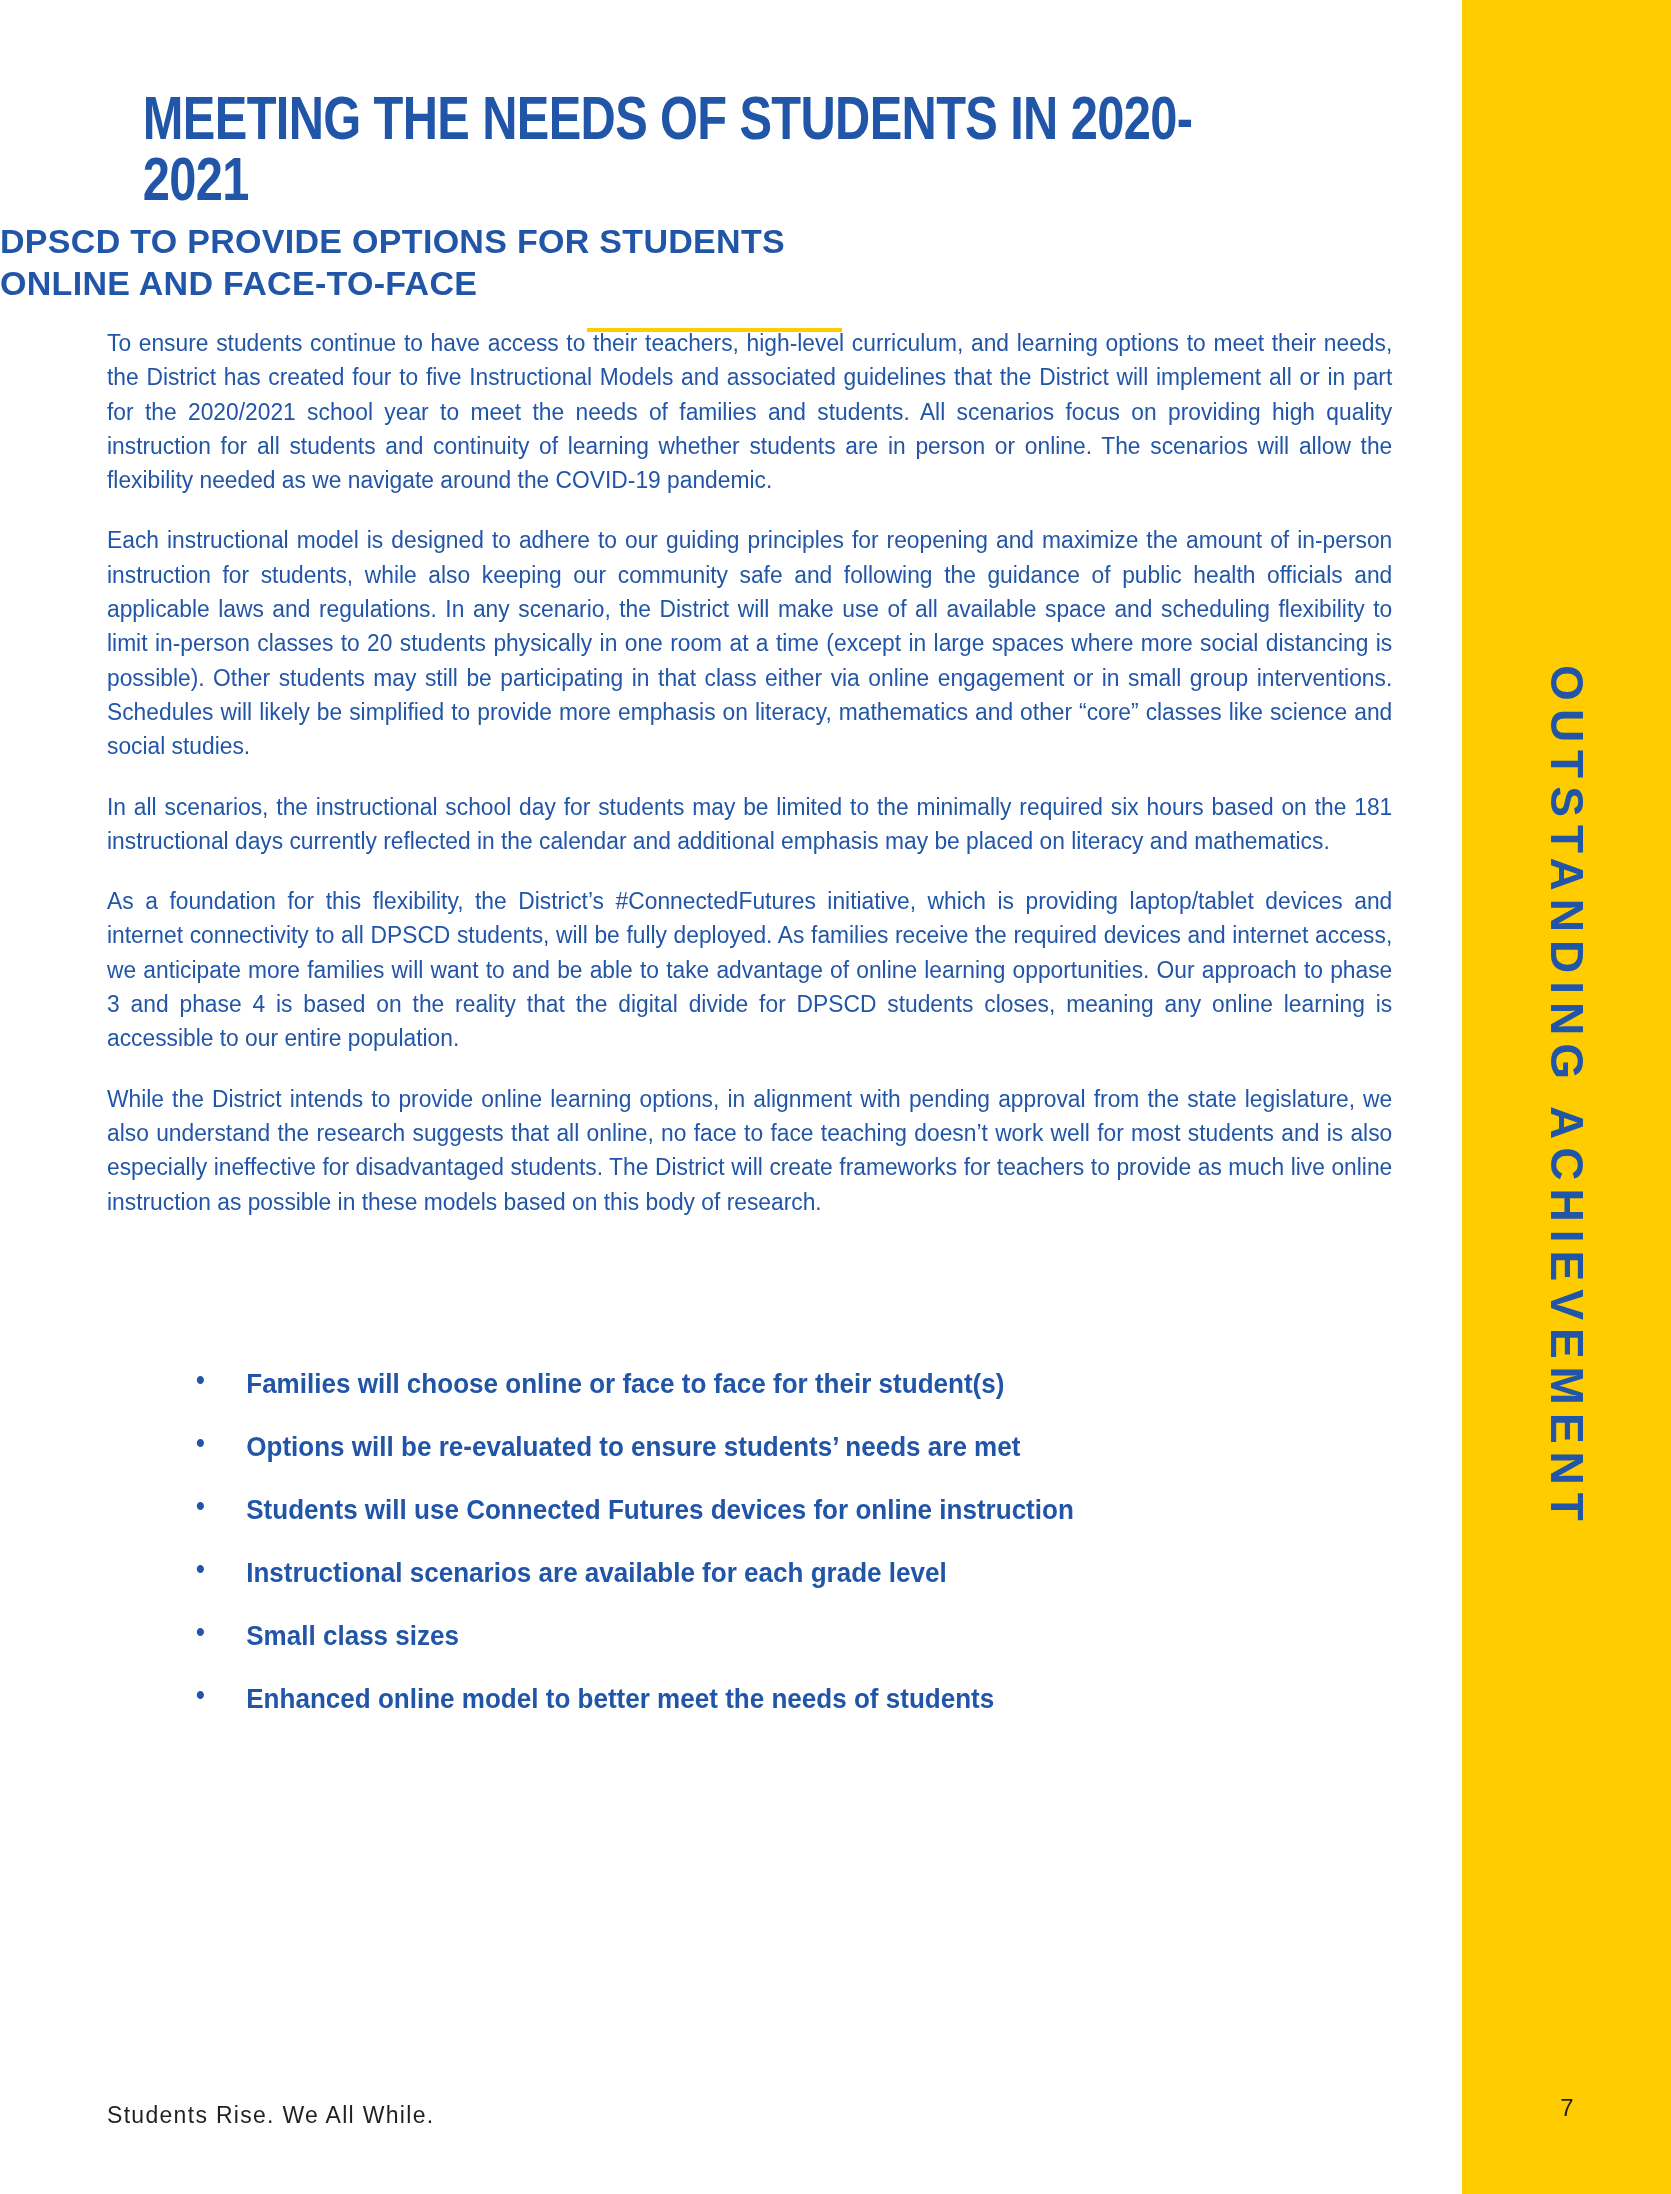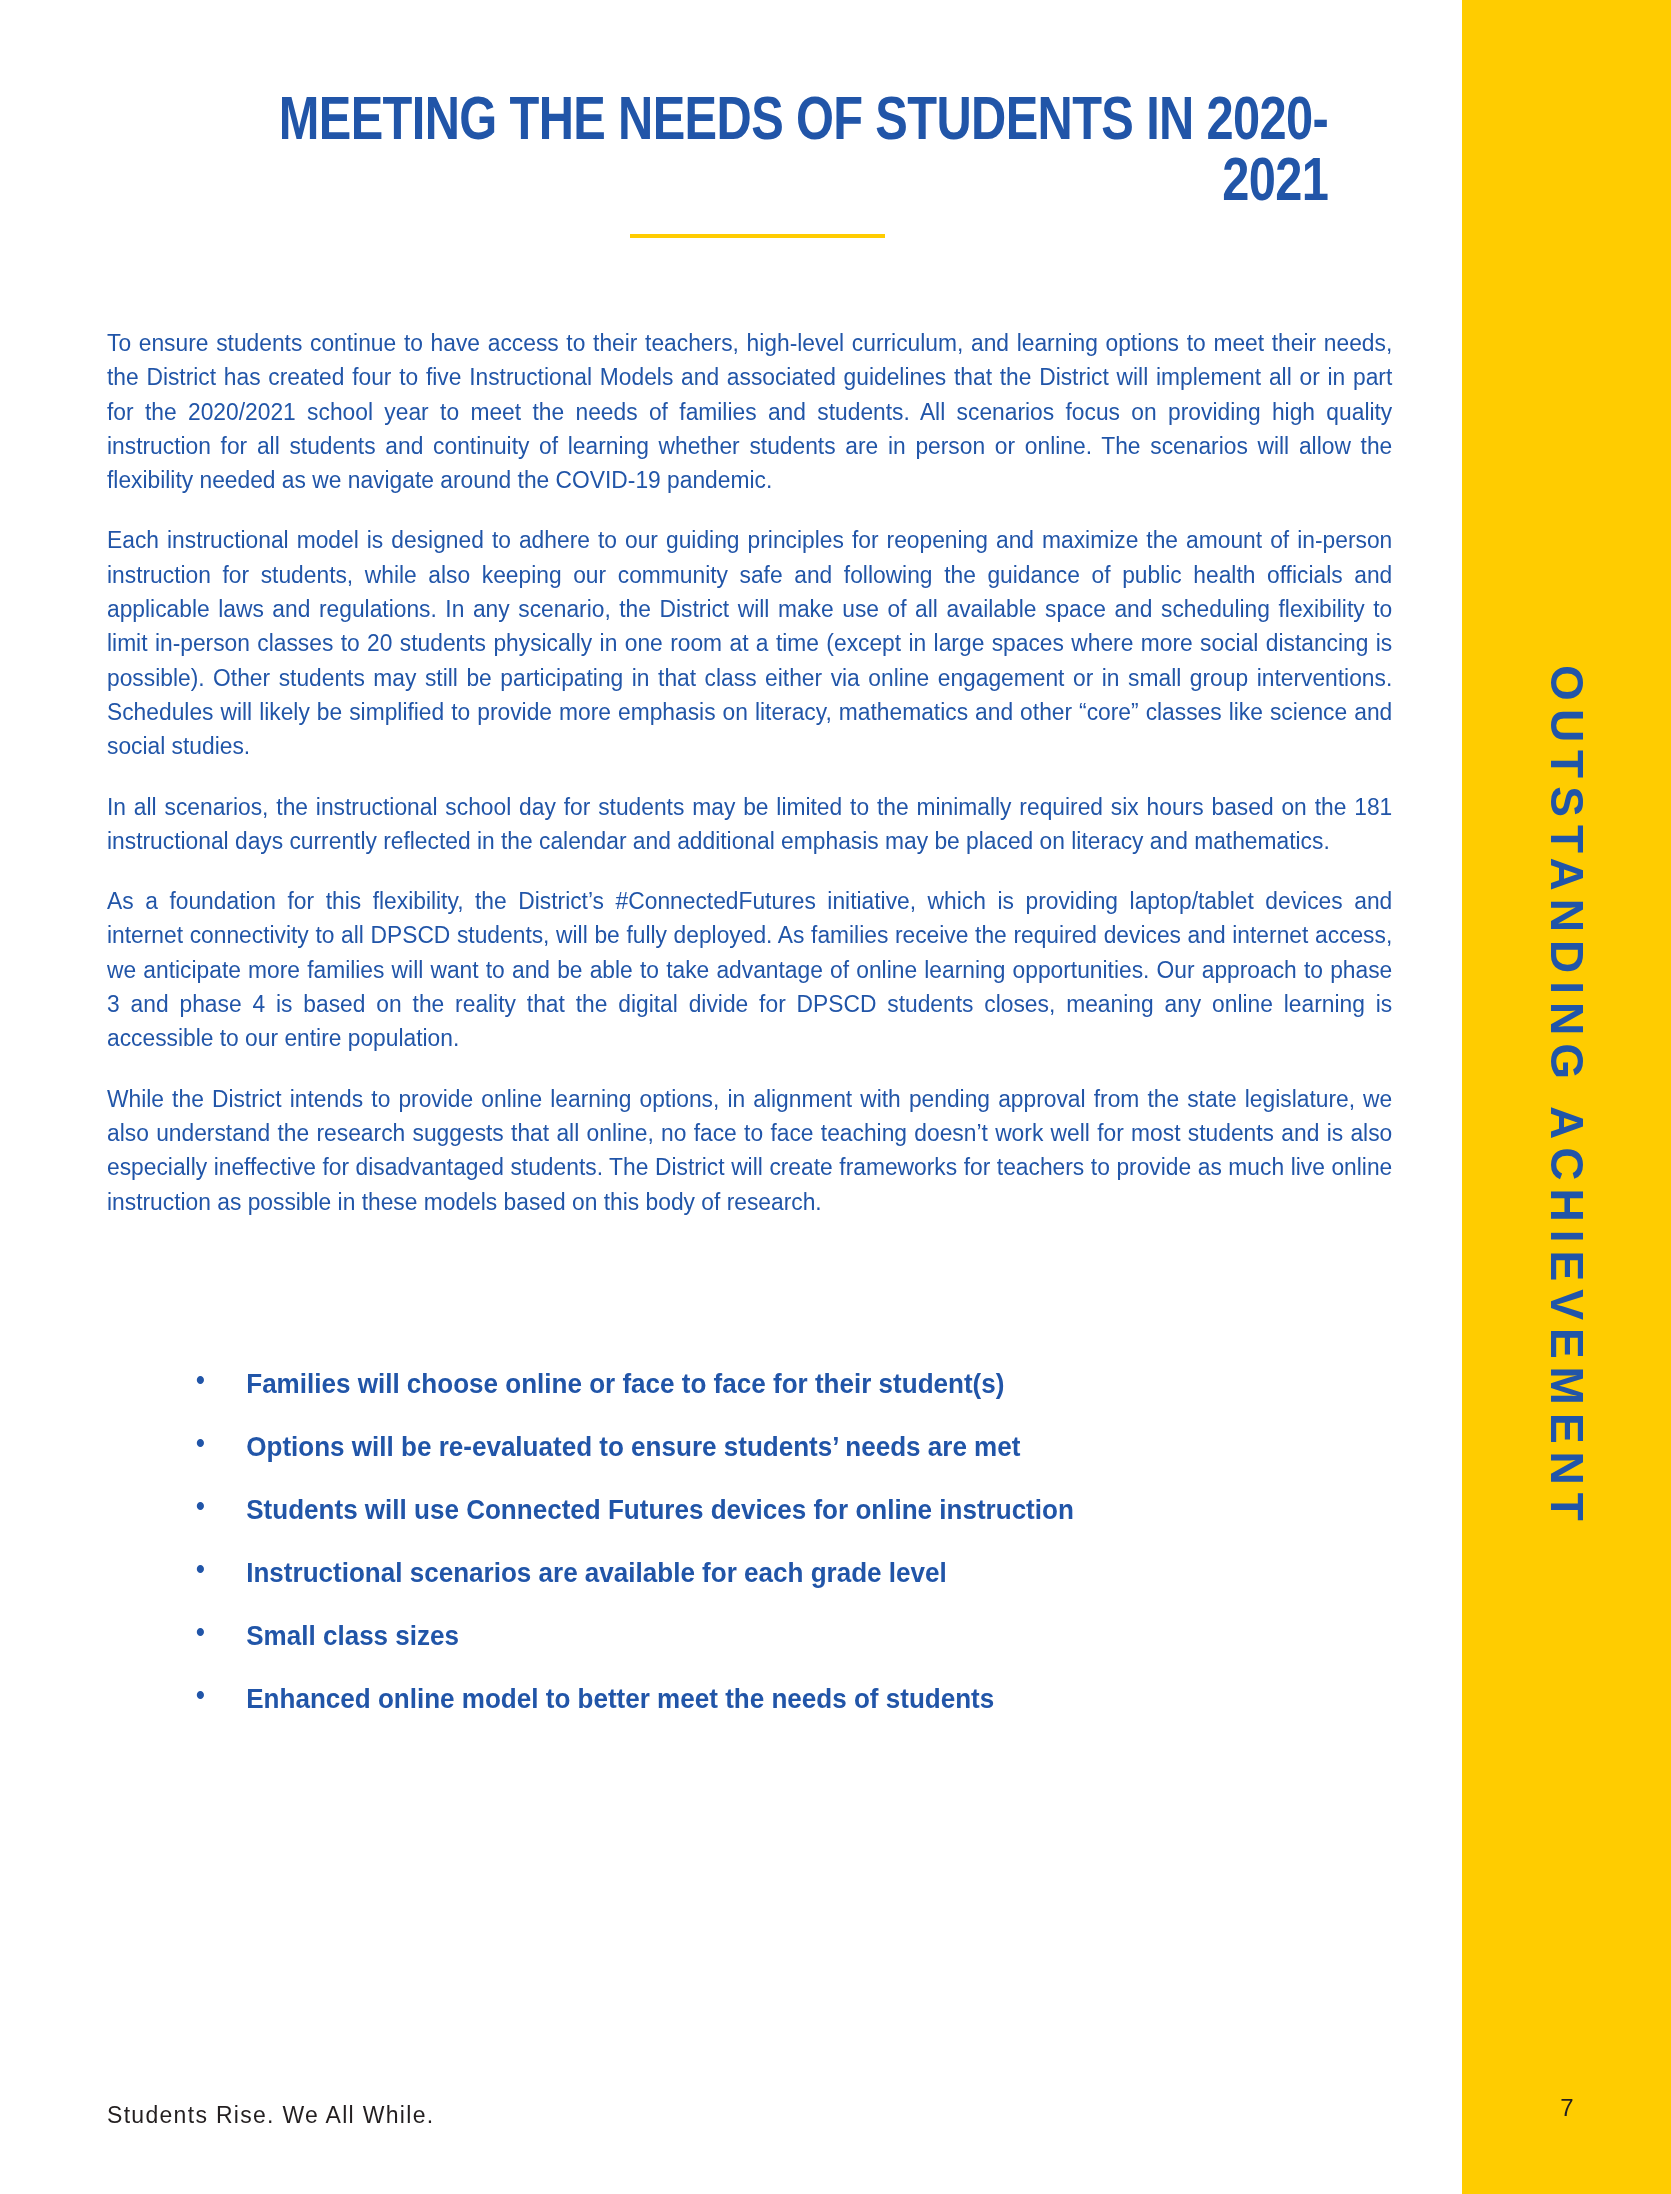--- a/index.html
+++ b/index.html
@@ -63,22 +63,21 @@
     width: 1462px;
     height: 2194px;
   }
 
   
   .heading-block {
     position: absolute;
     top: 88px;
     left: 0;
     width: 1428px;
-    text-align: right;
-    margin-left: 43px;
+    text-align: left;
   }
   .main-title {
     color: #2155A8;
     font-size: 61px;
     font-weight: bold;
     letter-spacing: -0.8px;
     line-height: 1.0;
     margin: 0;
     transform: scaleX(0.80);
     font-family: "Liberation Sans", sans-serif;
@@ -170,20 +169,24 @@
     font-family: "Liberation Sans", sans-serif;
   }
 </style>
 </head>
 <body>
 
 <div class="content">
 
   <div class="heading-block">
     <h1 class="main-title">MEETING THE NEEDS OF STUDENTS IN 2020-2021</h1>
+    <div class="subtitle-wrap">
+      <div class="subtitle-line">DPSCD TO PROVIDE OPTIONS FOR STUDENTS</div>
+      <div class="subtitle-line">ONLINE AND FACE-TO-FACE</div>
+    </div>
     <div class="divider"></div>
   </div>
 
   <div class="body-col">
     <p class="para">To ensure students continue to have access to their teachers, high-level curriculum, and learning options to meet their needs, the District has created four to five Instructional Models and associated guidelines that the District will implement all or in part for the 2020/2021 school year to meet the needs of families and students. All scenarios focus on providing high quality instruction for all students and continuity of learning whether students are in person or online. The scenarios will allow the flexibility needed as we navigate around the COVID-19 pandemic.</p>
     <p class="para">Each instructional model is designed to adhere to our guiding principles for reopening and maximize the amount of in-person instruction for students, while also keeping our community safe and following the guidance of public health officials and applicable laws and regulations. In any scenario, the District will make use of all available space and scheduling flexibility to limit in-person classes to 20 students physically in one room at a time (except in large spaces where more social distancing is possible). Other students may still be participating in that class either via online engagement or in small group interventions. Schedules will likely be simplified to provide more emphasis on literacy, mathematics and other “core” classes like science and social studies.</p>
     <p class="para">In all scenarios, the instructional school day for students may be limited to the minimally required six hours based on the 181 instructional days currently reflected in the calendar and additional emphasis may be placed on literacy and mathematics.</p>
     <p class="para">As a foundation for this flexibility, the District’s #ConnectedFutures initiative, which is providing laptop/tablet devices and internet connectivity to all DPSCD students, will be fully deployed. As families receive the required devices and internet access, we anticipate more families will want to and be able to take advantage of online learning opportunities. Our approach to phase 3 and phase 4 is based on the reality that the digital divide for DPSCD students closes, meaning any online learning is accessible to our entire population.</p>
     <p class="para">While the District intends to provide online learning options, in alignment with pending approval from the state legislature, we also understand the research suggests that all online, no face to face teaching doesn’t work well for most students and is also especially ineffective for disadvantaged students. The District will create frameworks for teachers to provide as much live online instruction as possible in these models based on this body of research.</p>
   </div>

